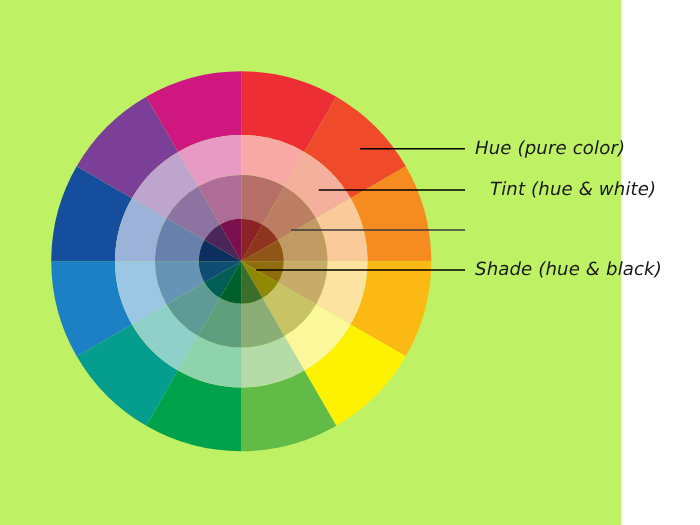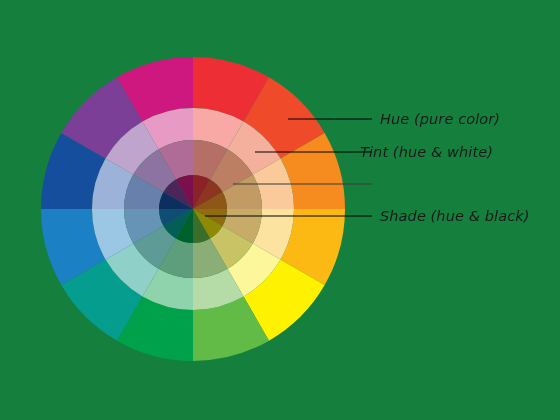--- a/index.html
+++ b/index.html
@@ -8,23 +8,23 @@
   }
   body {
     width: 560px;
     height: 420px;
     background: #ffffff;
     font-family: "DejaVu Sans", sans-serif;
     overflow: hidden;
   }
   #stage {
     position: relative;
-    width: 560px;
+    width: 497px;
     height: 420px;
-    background: #15803d;
+    background: #bef264;
   }
   #wheel-svg {
     position: absolute;
     left: 0;
     top: 0;
     width: 560px;
     height: 420px;
   }
   .label-text {
     position: absolute;
@@ -101,18 +101,18 @@
     <g id="callout-lines">
         <line x1="288" y1="119" x2="372" y2="119" stroke="#000000" stroke-width="1.2"></line>
         <line x1="255" y1="152" x2="372" y2="152" stroke="#000000" stroke-width="1.2"></line>
         <line x1="233" y1="184" x2="372" y2="184" stroke="#3a3a3a" stroke-width="1.2"></line>
         <line x1="205" y1="216" x2="372" y2="216" stroke="#000000" stroke-width="1.2"></line>
       </g>
   </svg>
 
   <div class="label-text" id="label-hue" style="left: 380px; top: 111.5px;">Hue (pure color)</div>
 
-  <div class="label-text" id="label-tint" style="left: 360px; top: 144.5px; font-style: italic;">Tint (hue &amp; white)</div>
+  <div class="label-text" id="label-tint" style="left: 392px; top: 144.5px; font-style: italic;">Tint (hue &amp; white)</div>
 
 
   <div class="label-text" id="label-shade" style="left: 380px; top: 208.5px;">Shade (hue &amp; black)</div>
 
 </div>
 
 </body></html>

